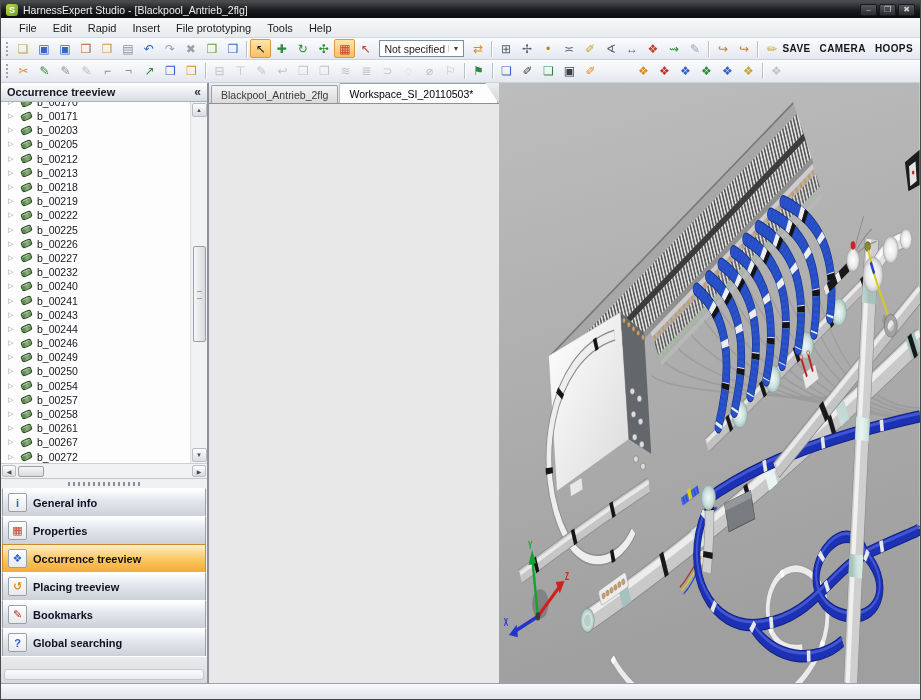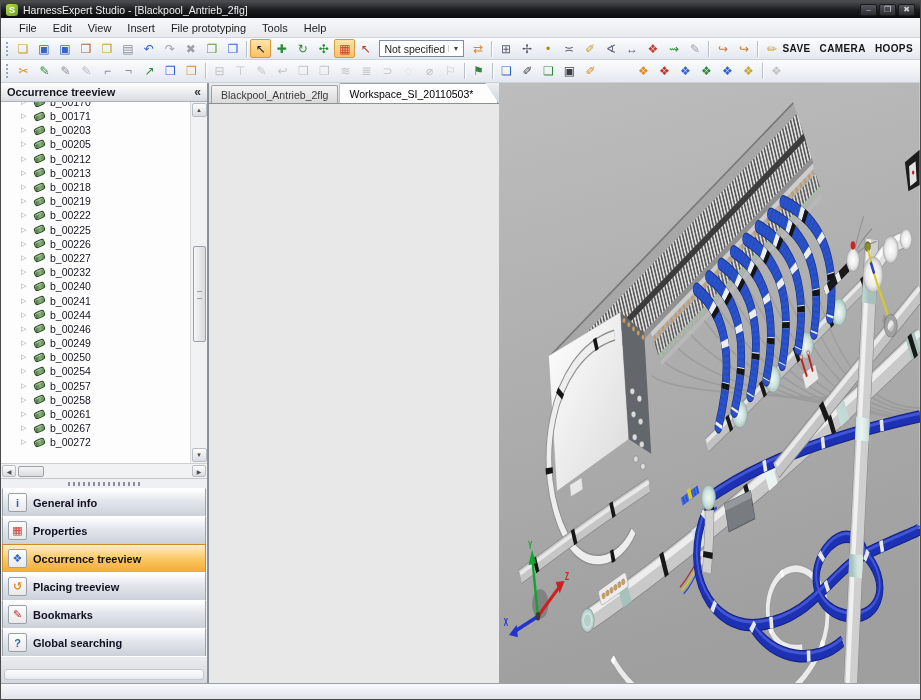--- a/index.html
+++ b/index.html
@@ -32,21 +32,21 @@
 
   
   .main{display:flex;height:600px}
 
   
   .sidebar{width:208px;background:#eef0f3;border-right:2px solid #8b9099;display:flex;flex-direction:column;flex:none}
   .panel-header{height:19px;background:linear-gradient(#ffffff,#d8dce2);border-bottom:1px solid #aab0ba;display:flex;align-items:center;font-size:11px;font-weight:bold;padding:0 6px;color:#15151f}
   .collapse-btn{margin-left:auto;font-size:12px;font-weight:bold;color:#333;line-height:1}
   .tree-area{height:362px;display:flex;background:#fdfdfd;border-bottom:1px solid #cfcfcf}
   .tree-list{flex:1;overflow:hidden}
-  .tree-row{height:14.2px;display:flex;align-items:center;font-size:10.5px;color:#15151f;padding-left:20px;gap:5px;white-space:nowrap}
+  .tree-row{height:14.2px;display:flex;align-items:center;font-size:10.5px;color:#15151f;padding-left:7px;gap:5px;white-space:nowrap}
   .tree-row.partial{height:7px;overflow:hidden}
   .tree-row.partial>*{margin-top:-7px}
   .twisty{color:#8f8f8f;font-size:7px;width:8px;flex:none}
   .bundle-icon{width:11px;height:7px;flex:none;border-radius:3px/2.5px;background:linear-gradient(100deg,#3c6a32,#8ab37d 55%,#5b8a4e);border:1px solid #2e4d27;transform:rotate(-24deg);box-shadow:inset 0 1px 0 rgba(255,255,255,.45)}
   .vscroll{width:17px;background:#f1f2f4;border-left:1px solid #dcdcdc;display:flex;flex-direction:column;align-items:center;flex:none}
   .sbtn{width:15px;height:14px;flex:none;display:flex;align-items:center;justify-content:center;font-size:6px;color:#4a4a4a;background:linear-gradient(#fdfdfd,#d9dce1);border:1px solid #b8bdc6;border-radius:2px;margin:1px 0}
   .vthumb{width:13px;height:96px;margin-top:128px;background:linear-gradient(90deg,#f6f6f6,#d8dadd);border:1px solid #9aa0a8;border-radius:2px;position:relative}
   .vthumb::after{content:"";position:absolute;left:3px;right:3px;top:44px;height:6px;border-top:1px solid #9aa0a8;border-bottom:1px solid #9aa0a8}
   .vscroll .sbtn.bottom{margin-top:auto}
   .hscroll{height:15px;display:flex;align-items:center;background:#f1f2f4;border-bottom:1px solid #c6c6c6;padding:0 1px;gap:2px}
@@ -85,21 +85,21 @@
     <span class="win-btn" title="minimize">–</span>
       <span class="win-btn" title="maximize">❐</span>
       <span class="win-btn" title="close">✖</span>
   </span>
 </div>
 
 <div class="menubar">
   <span style="display:flex">
     <span class="menu-item">File</span>
       <span class="menu-item">Edit</span>
-      <span class="menu-item">View</span>
+      <span class="menu-item">Rapid</span>
       <span class="menu-item">Insert</span>
       <span class="menu-item">File prototyping</span>
       <span class="menu-item">Tools</span>
       <span class="menu-item">Help</span>
   </span>
 </div>
 
 <div class="toolbar">
   <div class="grip"></div>
   <div class="tgroup">
@@ -310,20 +310,25 @@
               <span class="bundle-icon"></span>
               <span class="tree-label">b_00240</span>
             </div>
 
             <div class="tree-row">
               <span class="twisty">▷</span>
               <span class="bundle-icon"></span>
               <span class="tree-label">b_00241</span>
             </div>
 
+            <div class="tree-row">
+              <span class="twisty">▷</span>
+              <span class="bundle-icon"></span>
+              <span class="tree-label">b_00243</span>
+            </div>
 
             <div class="tree-row">
               <span class="twisty">▷</span>
               <span class="bundle-icon"></span>
               <span class="tree-label">b_00244</span>
             </div>
 
             <div class="tree-row">
               <span class="twisty">▷</span>
               <span class="bundle-icon"></span>

